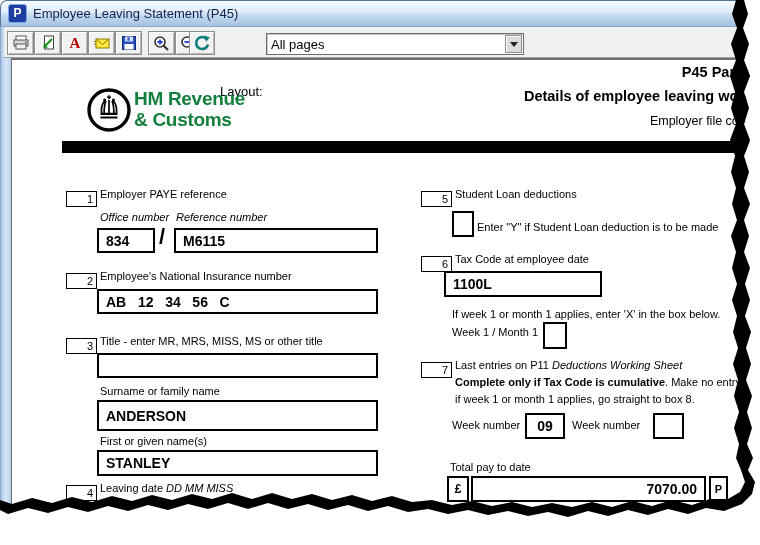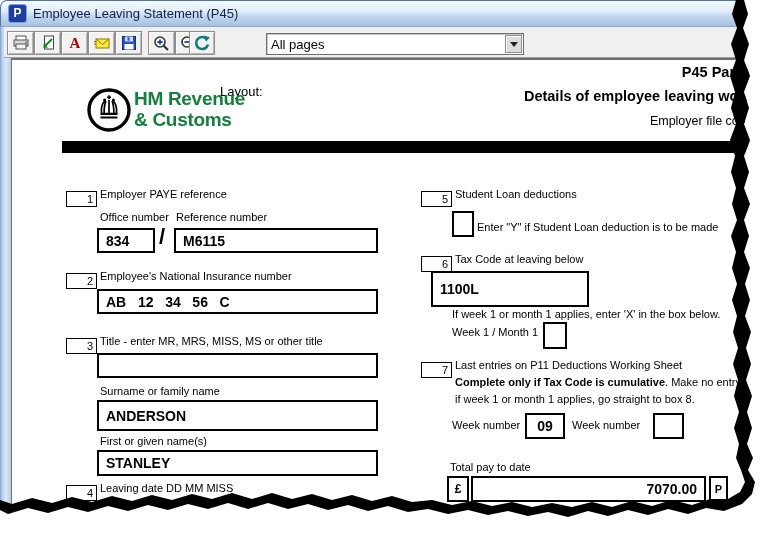--- a/index.html
+++ b/index.html
@@ -37,21 +37,21 @@
   .pane-top{position:absolute;left:11px;top:58px;width:749px;height:2px;background:#6f6f6f;}
   .pane-left{position:absolute;left:11px;top:58px;width:1px;height:487px;background:#6f6f6f;}
   .doc{position:absolute;left:0;top:0;width:760px;height:545px;}
 
   .hdr-bar{position:absolute;left:62px;top:141px;width:692px;height:12px;background:#000;}
   .hdr-right{position:absolute;right:8px;text-align:right;color:#000;}
   .org-name{position:absolute;left:134px;top:88px;font-weight:bold;font-size:19px;line-height:21px;
     letter-spacing:-0.3px;color:#15803d;}
 
   .lbl{position:absolute;font-size:11px;color:#000;white-space:nowrap;}
-  .itl{}
+  .itl{font-style:italic;}
   .bld{font-weight:bold;}
   .marker{position:absolute;width:31px;height:16px;border:1px solid #000;box-sizing:border-box;
     font-size:11px;display:flex;justify-content:flex-end;align-items:center;padding-right:3px;background:#fff;}
   .field{position:absolute;border:2px solid #000;background:#fff;box-sizing:border-box;
     font-weight:bold;font-size:14px;display:flex;align-items:center;padding:0 7px;white-space:pre;}
   .cbox{position:absolute;border:2px solid #000;background:#fff;box-sizing:border-box;}
   .slash{position:absolute;font-weight:bold;font-size:22px;color:#000;}
 
   
   .tear{position:absolute;left:0;top:0;z-index:50;pointer-events:none;}
@@ -180,22 +180,22 @@
 
     <div class="marker" style="left:66px;top:485px">4</div>
     <div class="lbl" style="left:100px;top:482px"><span>Leaving date </span><span class="itl">DD MM MISS</span></div>
 
     <div class="marker" style="left:421px;top:191px">5</div>
     <div class="lbl" style="left:455px;top:188px">Student Loan deductions</div>
     <div class="cbox" style="left:452px;top:211px;width:22px;height:26px"></div>
     <div class="lbl" style="left:477px;top:221px">Enter "Y" if Student Loan deduction is to be made</div>
 
     <div class="marker" style="left:421px;top:256px">6</div>
-    <div class="lbl" style="left:455px;top:253px">Tax Code at leaving below</div>
-    <div class="field" style="left:431px;top:271px;width:158px;height:36px">1100L</div>
+    <div class="lbl" style="left:455px;top:253px">Tax Code at employee date</div>
+    <div class="field" style="left:444px;top:271px;width:158px;height:26px">1100L</div>
     <div class="lbl" style="left:452px;top:308px">If week 1 or month 1 applies, enter 'X' in the box below.</div>
     <div class="lbl" style="left:452px;top:326px">Week 1 / Month 1</div>
     <div class="cbox" style="left:543px;top:322px;width:24px;height:27px"></div>
 
     <div class="marker" style="left:421px;top:362px">7</div>
     <div class="lbl" style="left:455px;top:359px"><span>Last entries on P11 </span><span class="itl">Deductions Working Sheet</span></div>
     <div class="lbl" style="left:455px;top:376px"><span class="bld">Complete only if Tax Code is cumulative</span><span>. Make no entry</span></div>
     <div class="lbl" style="left:455px;top:393px">if week 1 or month 1 applies, go straight to box 8.</div>
 
     <div class="lbl" style="left:452px;top:419px">Week number</div>

